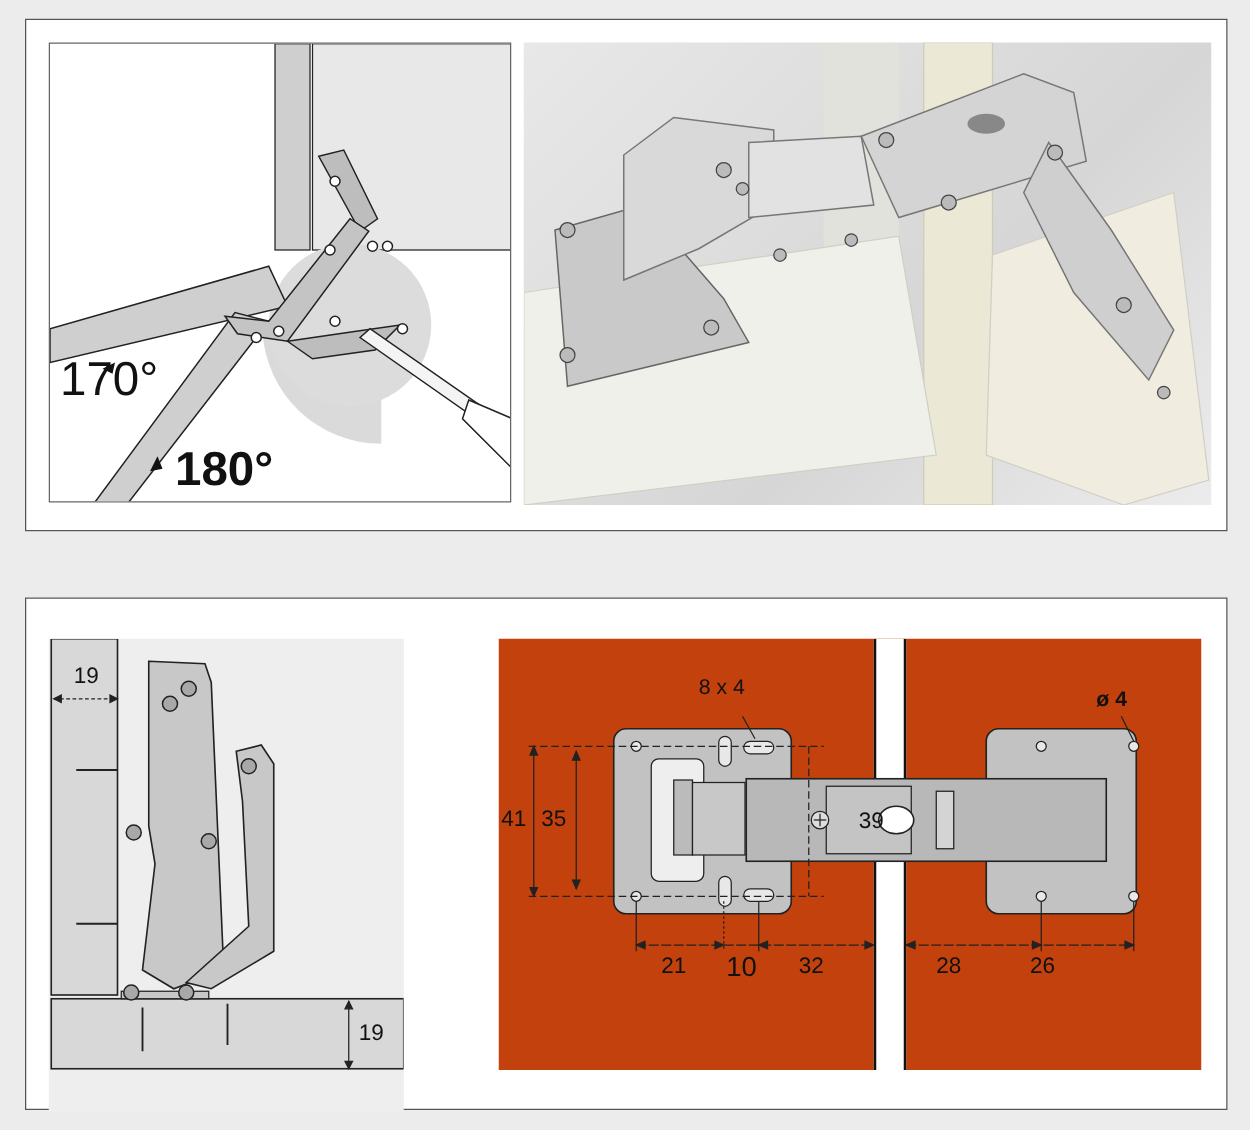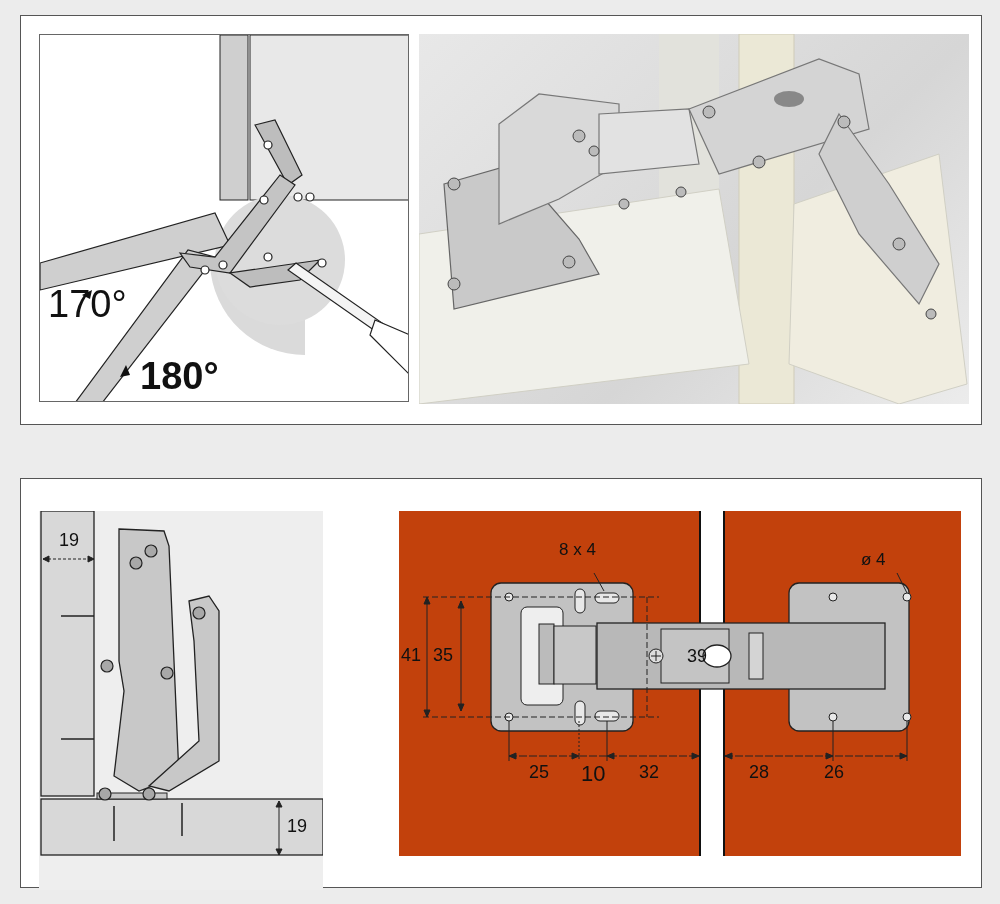--- a/index.html
+++ b/index.html
@@ -193,23 +193,23 @@
         <polygon points="208,245 215,242 215,248"></polygon>
         <polygon points="300,245 293,242 293,248"></polygon>
         <polygon points="326,245 333,242 333,248"></polygon>
         <polygon points="434,245 427,242 427,248"></polygon>
         <polygon points="508,245 501,242 501,248"></polygon>
         <line x1="195" y1="62" x2="205" y2="80"></line>
         <line x1="498" y1="62" x2="508" y2="82"></line>
       </g>
     </svg>
     <div class="lbl" style="left:160px;top:30px;font-size:17px;">8 x 4</div>
-    <div class="lbl" style="left:462px;top:40px;font-size:17px;">ø 4</div>
+    <div class="lbl" style="left:478px;top:40px;font-size:17px;font-weight:bold;">ø 4</div>
     <div class="lbl" style="left:2px;top:135px;font-size:18px;">41</div>
     <div class="lbl" style="left:34px;top:135px;font-size:18px;">35</div>
     <div class="lbl" style="left:268px;top:136px;font-size:18px;margin-left:20px;">39</div>
-    <div class="lbl" style="left:130px;top:252px;font-size:18px;">25</div>
+    <div class="lbl" style="left:130px;top:252px;font-size:18px;">21</div>
     <div class="lbl" style="left:182px;top:252px;font-size:22px;">10</div>
     <div class="lbl" style="left:240px;top:252px;font-size:18px;">32</div>
     <div class="lbl" style="left:350px;top:252px;font-size:18px;">28</div>
     <div class="lbl" style="left:425px;top:252px;font-size:18px;">26</div>
   </div>
 </div>
 
 </body></html>

